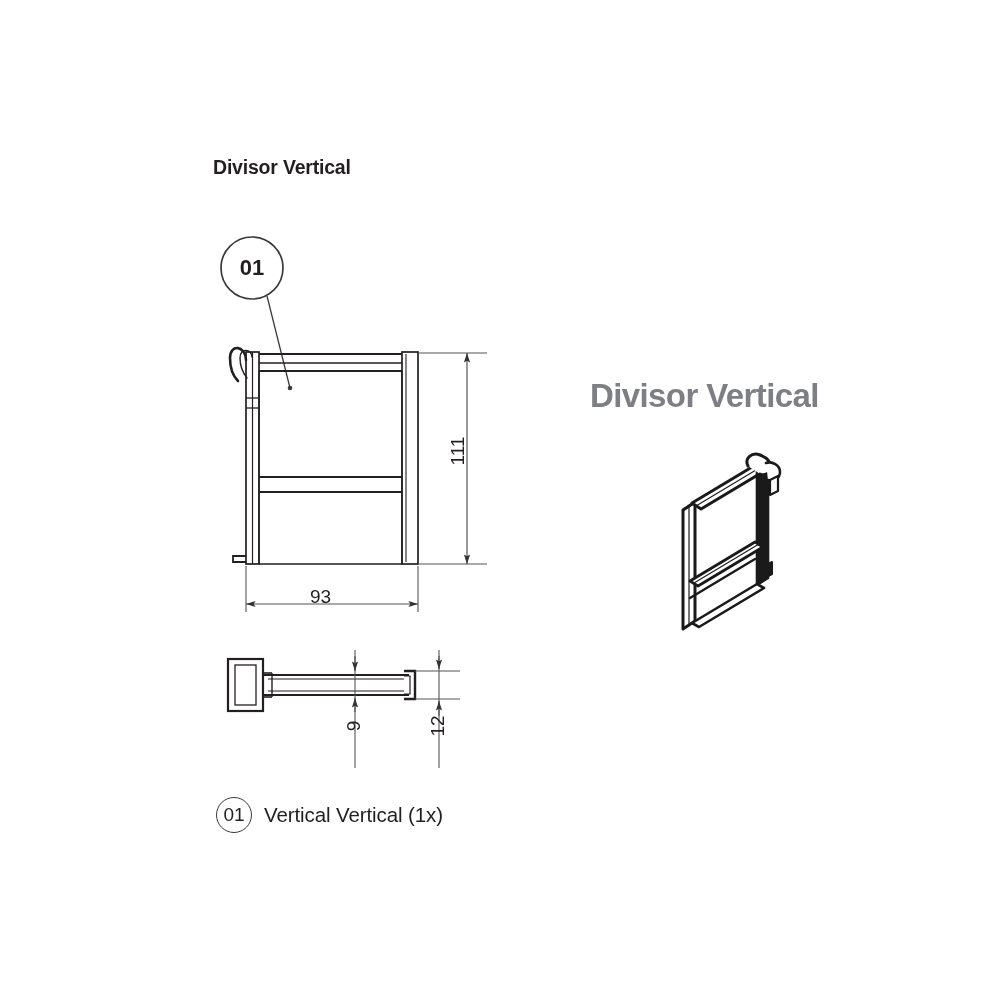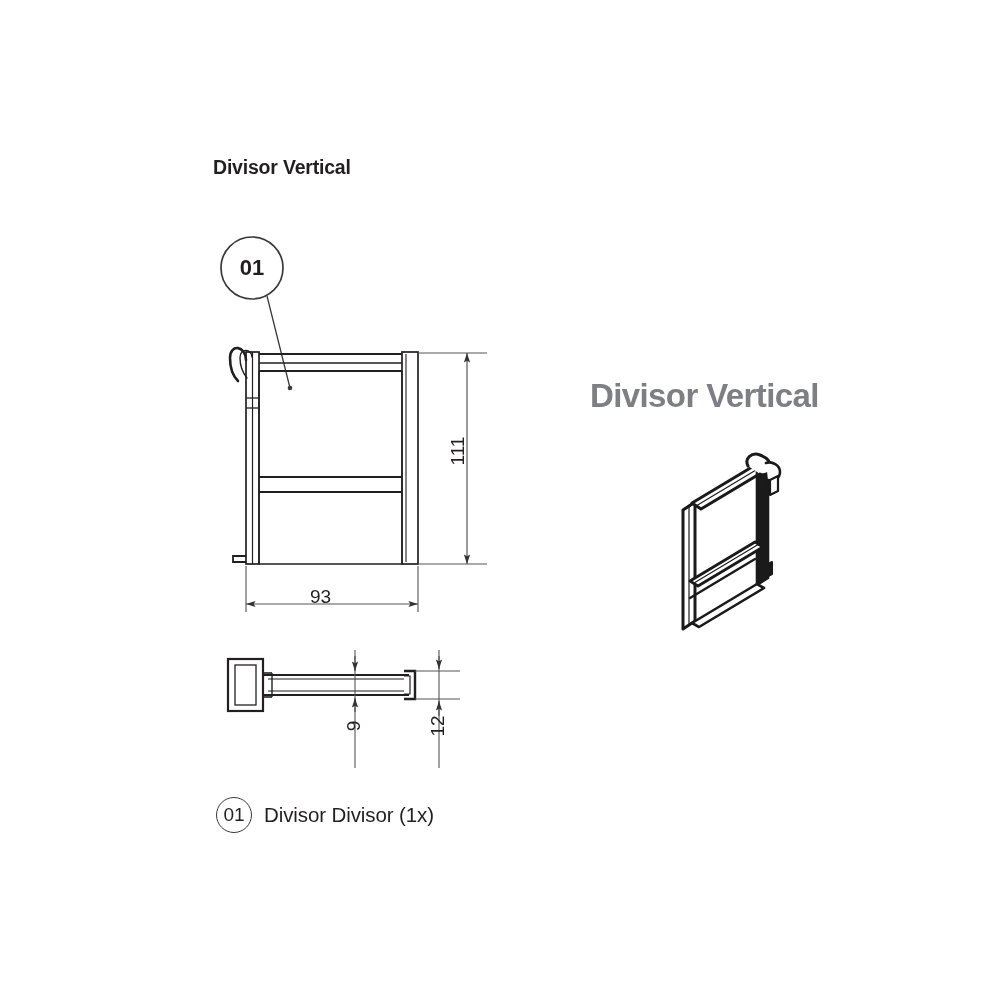--- a/index.html
+++ b/index.html
@@ -227,16 +227,16 @@
 
   <div class="dim-label dim-vert" id="dim-9">9</div>
 
   <div class="dim-label dim-vert" id="dim-12">12</div>
 
   <div style="position:absolute;left:234px;top:255px;width:36px;text-align:center;
               font-size:22px;font-weight:bold;color:#231f20;">01</div>
 
   <div class="legend-row">
     <div class="legend-bubble">01</div>
-    <div class="legend-text">Divisor Divisor (1x)</div>
+    <div class="legend-text">Vertical Vertical (1x)</div>
   </div>
 
 </div>
 
 </body></html>

